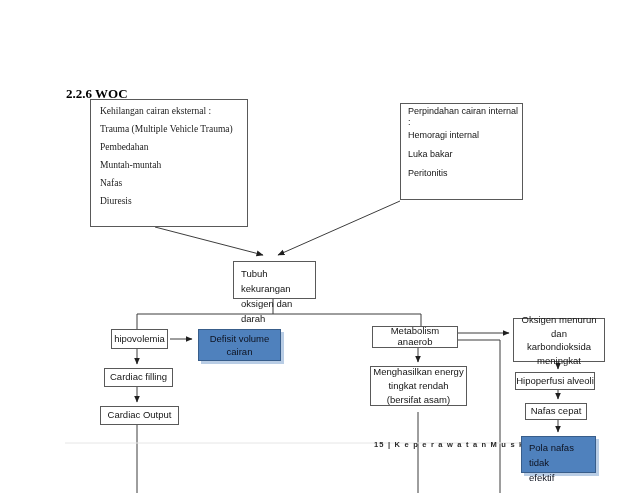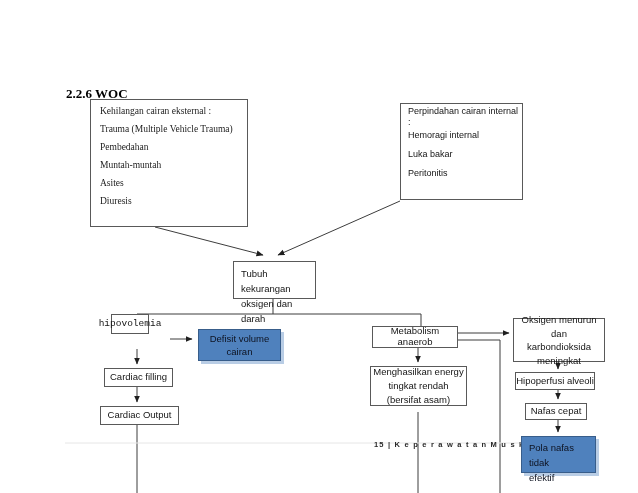--- a/index.html
+++ b/index.html
@@ -68,37 +68,37 @@
   <line x1="65" y1="443" x2="520" y2="443" stroke="#e6e6e6" stroke-width="1"></line>
 </svg>
 
 <div class="abs heading" style="left:66px;top:86px;">2.2.6 WOC</div>
 
 <div class="abs wbox serif-box boxlayer" style="left:90px;top:99px;width:158px;height:128px;padding-top:2px;">
   <div class="ln">Kehilangan cairan eksternal :</div>
   <div class="ln">Trauma (Multiple Vehicle Trauma)</div>
   <div class="ln">Pembedahan</div>
   <div class="ln">Muntah-muntah</div>
-  <div class="ln">Asites</div>
+  <div class="ln">Nafas</div>
   <div class="ln">Diuresis</div>
 </div>
 
 <div class="abs wbox sans-list boxlayer" style="left:400px;top:103px;width:123px;height:97px;padding-top:3px;">
   <div class="ln">Perpindahan cairan internal :</div>
   <div class="ln">Hemoragi internal</div>
   <div class="ln">Luka bakar</div>
   <div class="ln">Peritonitis</div>
 </div>
 
 <div class="abs wbox boxlayer" style="left:233px;top:261px;width:83px;height:38px;padding:4px 0 0 7px;line-height:15px;">
   <div>Tubuh kekurangan</div>
   <div>oksigen dan darah</div>
 </div>
 
-<div class="abs wbox center-flex boxlayer" style="left:111px;top:314px;width:38px;height:20px;font-family:Liberation Mono, monospace;">
+<div class="abs wbox center-flex boxlayer" style="left:111px;top:329px;width:57px;height:20px;">
   <span>hipovolemia</span>
 </div>
 
 <div class="abs dxbox center-flex boxlayer" style="left:198px;top:329px;width:83px;height:32px;flex-direction:column;line-height:13px;">
   <div>Defisit volume</div>
   <div>cairan</div>
 </div>
 
 <div class="abs wbox center-flex boxlayer" style="left:104px;top:368px;width:69px;height:19px;">
   <span>Cardiac filling</span>

